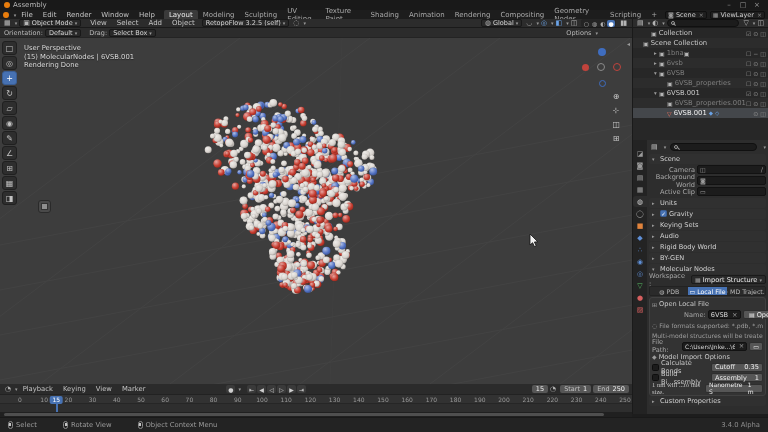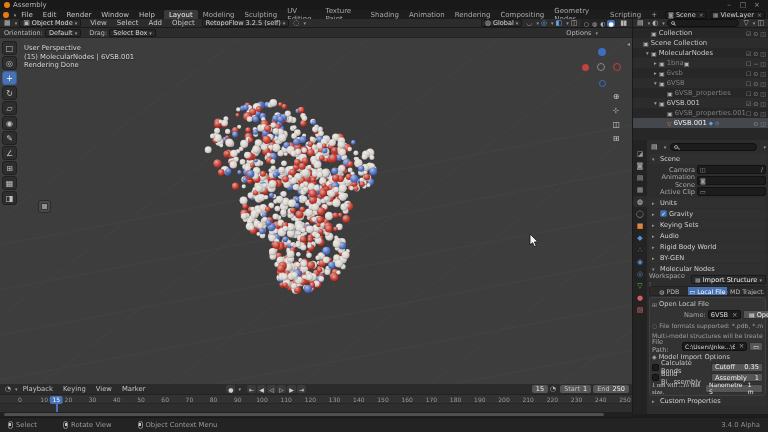--- a/index.html
+++ b/index.html
@@ -1191,30 +1191,20 @@
         <span>⊙</span>
         <span>◫</span>
       </span>
     </div>
     <div class="ol-row" style="padding-left: 3px;">
       <span class="ol-exp"></span>
       <span class="ol-ic">▣</span>
       <span>Scene Collection</span>
       <span class="ol-tog"></span>
     </div>
-    <div class="ol-row" style="padding-left: 11px;">
-      <span class="ol-exp">▾</span>
-      <span class="ol-ic">▣</span>
-      <span>MolecularNodes</span>
-      <span class="ol-tog">
-        <span>☑</span>
-        <span>⊙</span>
-        <span>◫</span>
-      </span>
-    </div>
     <div class="ol-row dim" style="padding-left: 19px;">
       <span class="ol-exp">▸</span>
       <span class="ol-ic">▣</span>
       <span>1bna</span>
       <span class="ol-ic">▣</span>
       <span class="ol-tog">
         <span>☐</span>
         <span>−</span>
         <span>◫</span>
       </span>
@@ -1314,21 +1304,21 @@
     </div>
     <div class="prow">
       <span class="plabel">Camera</span>
       <span class="pfield">
         <span style="font-size:6px;color:#9a9a9a;">◫</span>
         <span class="grow"></span>
         <span style="color:#9a9a9a;">∕</span>
       </span>
     </div>
     <div class="prow">
-      <span class="plabel">Animation Scene</span>
+      <span class="plabel">Background World</span>
       <span class="pfield">
         <span style="font-size:6px;color:#9a9a9a;">◙</span>
       </span>
     </div>
     <div class="prow">
       <span class="plabel">Active Clip</span>
       <span class="pfield">
         <span style="font-size:6px;color:#9a9a9a;">▭</span>
       </span>
     </div>

